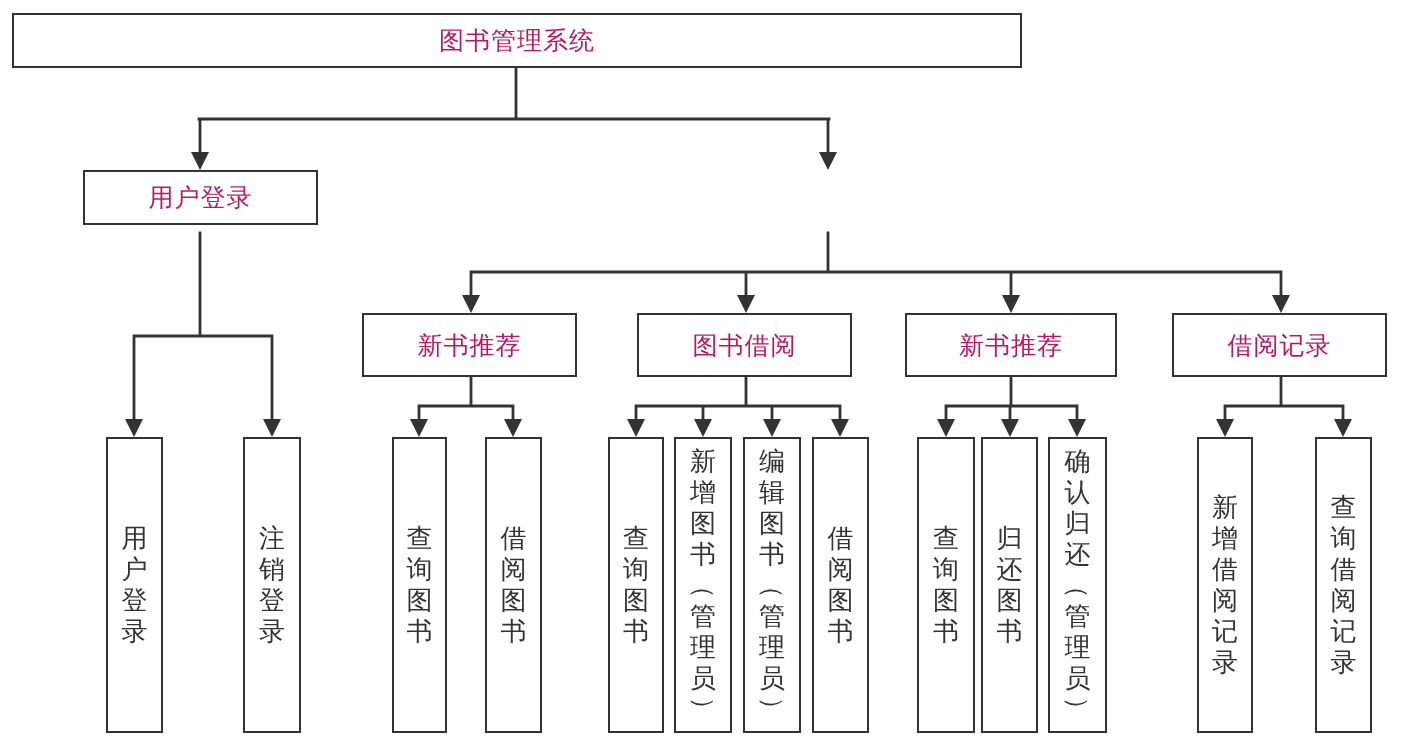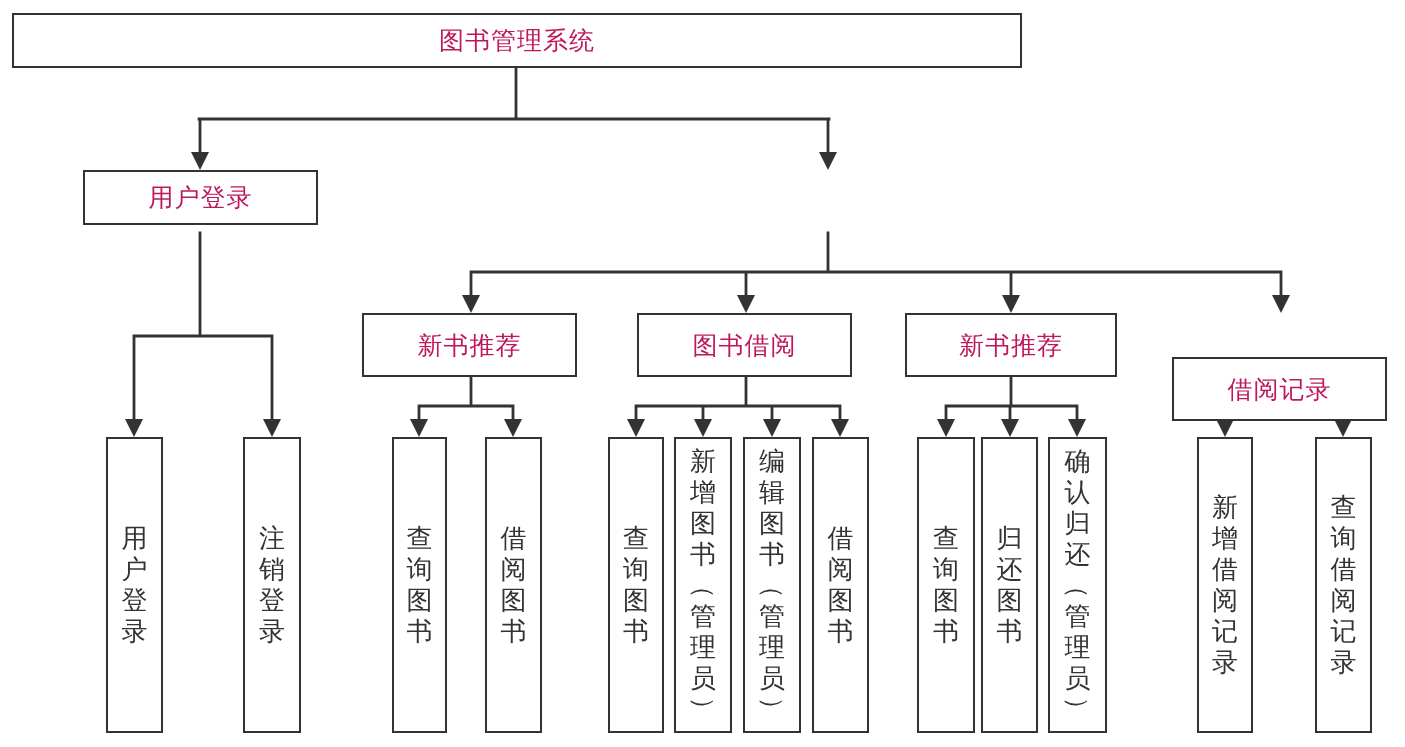--- a/index.html
+++ b/index.html
@@ -53,21 +53,21 @@
              M1216,419 L1234,419 L1225,437 Z  M1334,419 L1352,419 L1343,437 Z" fill="#333333" stroke="none"></path>
   </svg>
 
   <div class="node" style="left:12px;top:13px;width:1010px;height:55px;">图书管理系统</div>
 
   <div class="node" style="left:83px;top:170px;width:235px;height:55px;">用户登录</div>
 
   <div class="node" style="left:362px;top:313px;width:215px;height:64px;">新书推荐</div>
   <div class="node" style="left:637px;top:313px;width:215px;height:64px;">图书借阅</div>
   <div class="node" style="left:905px;top:313px;width:212px;height:64px;">新书推荐</div>
-  <div class="node" style="left:1172px;top:313px;width:215px;height:64px;margin-top:44px;">借阅记录</div>
+  <div class="node" style="left:1172px;top:313px;width:215px;height:64px;">借阅记录</div>
 
   <div class="vnode" style="left:106px;top:437px;width:57px;height:296px;">
       <span class="vchar">用</span>
       <span class="vchar">户</span>
       <span class="vchar">登</span>
       <span class="vchar">录</span>
     </div>
   <div class="vnode" style="left:243px;top:437px;width:58px;height:296px;">
       <span class="vchar">注</span>
       <span class="vchar">销</span>

